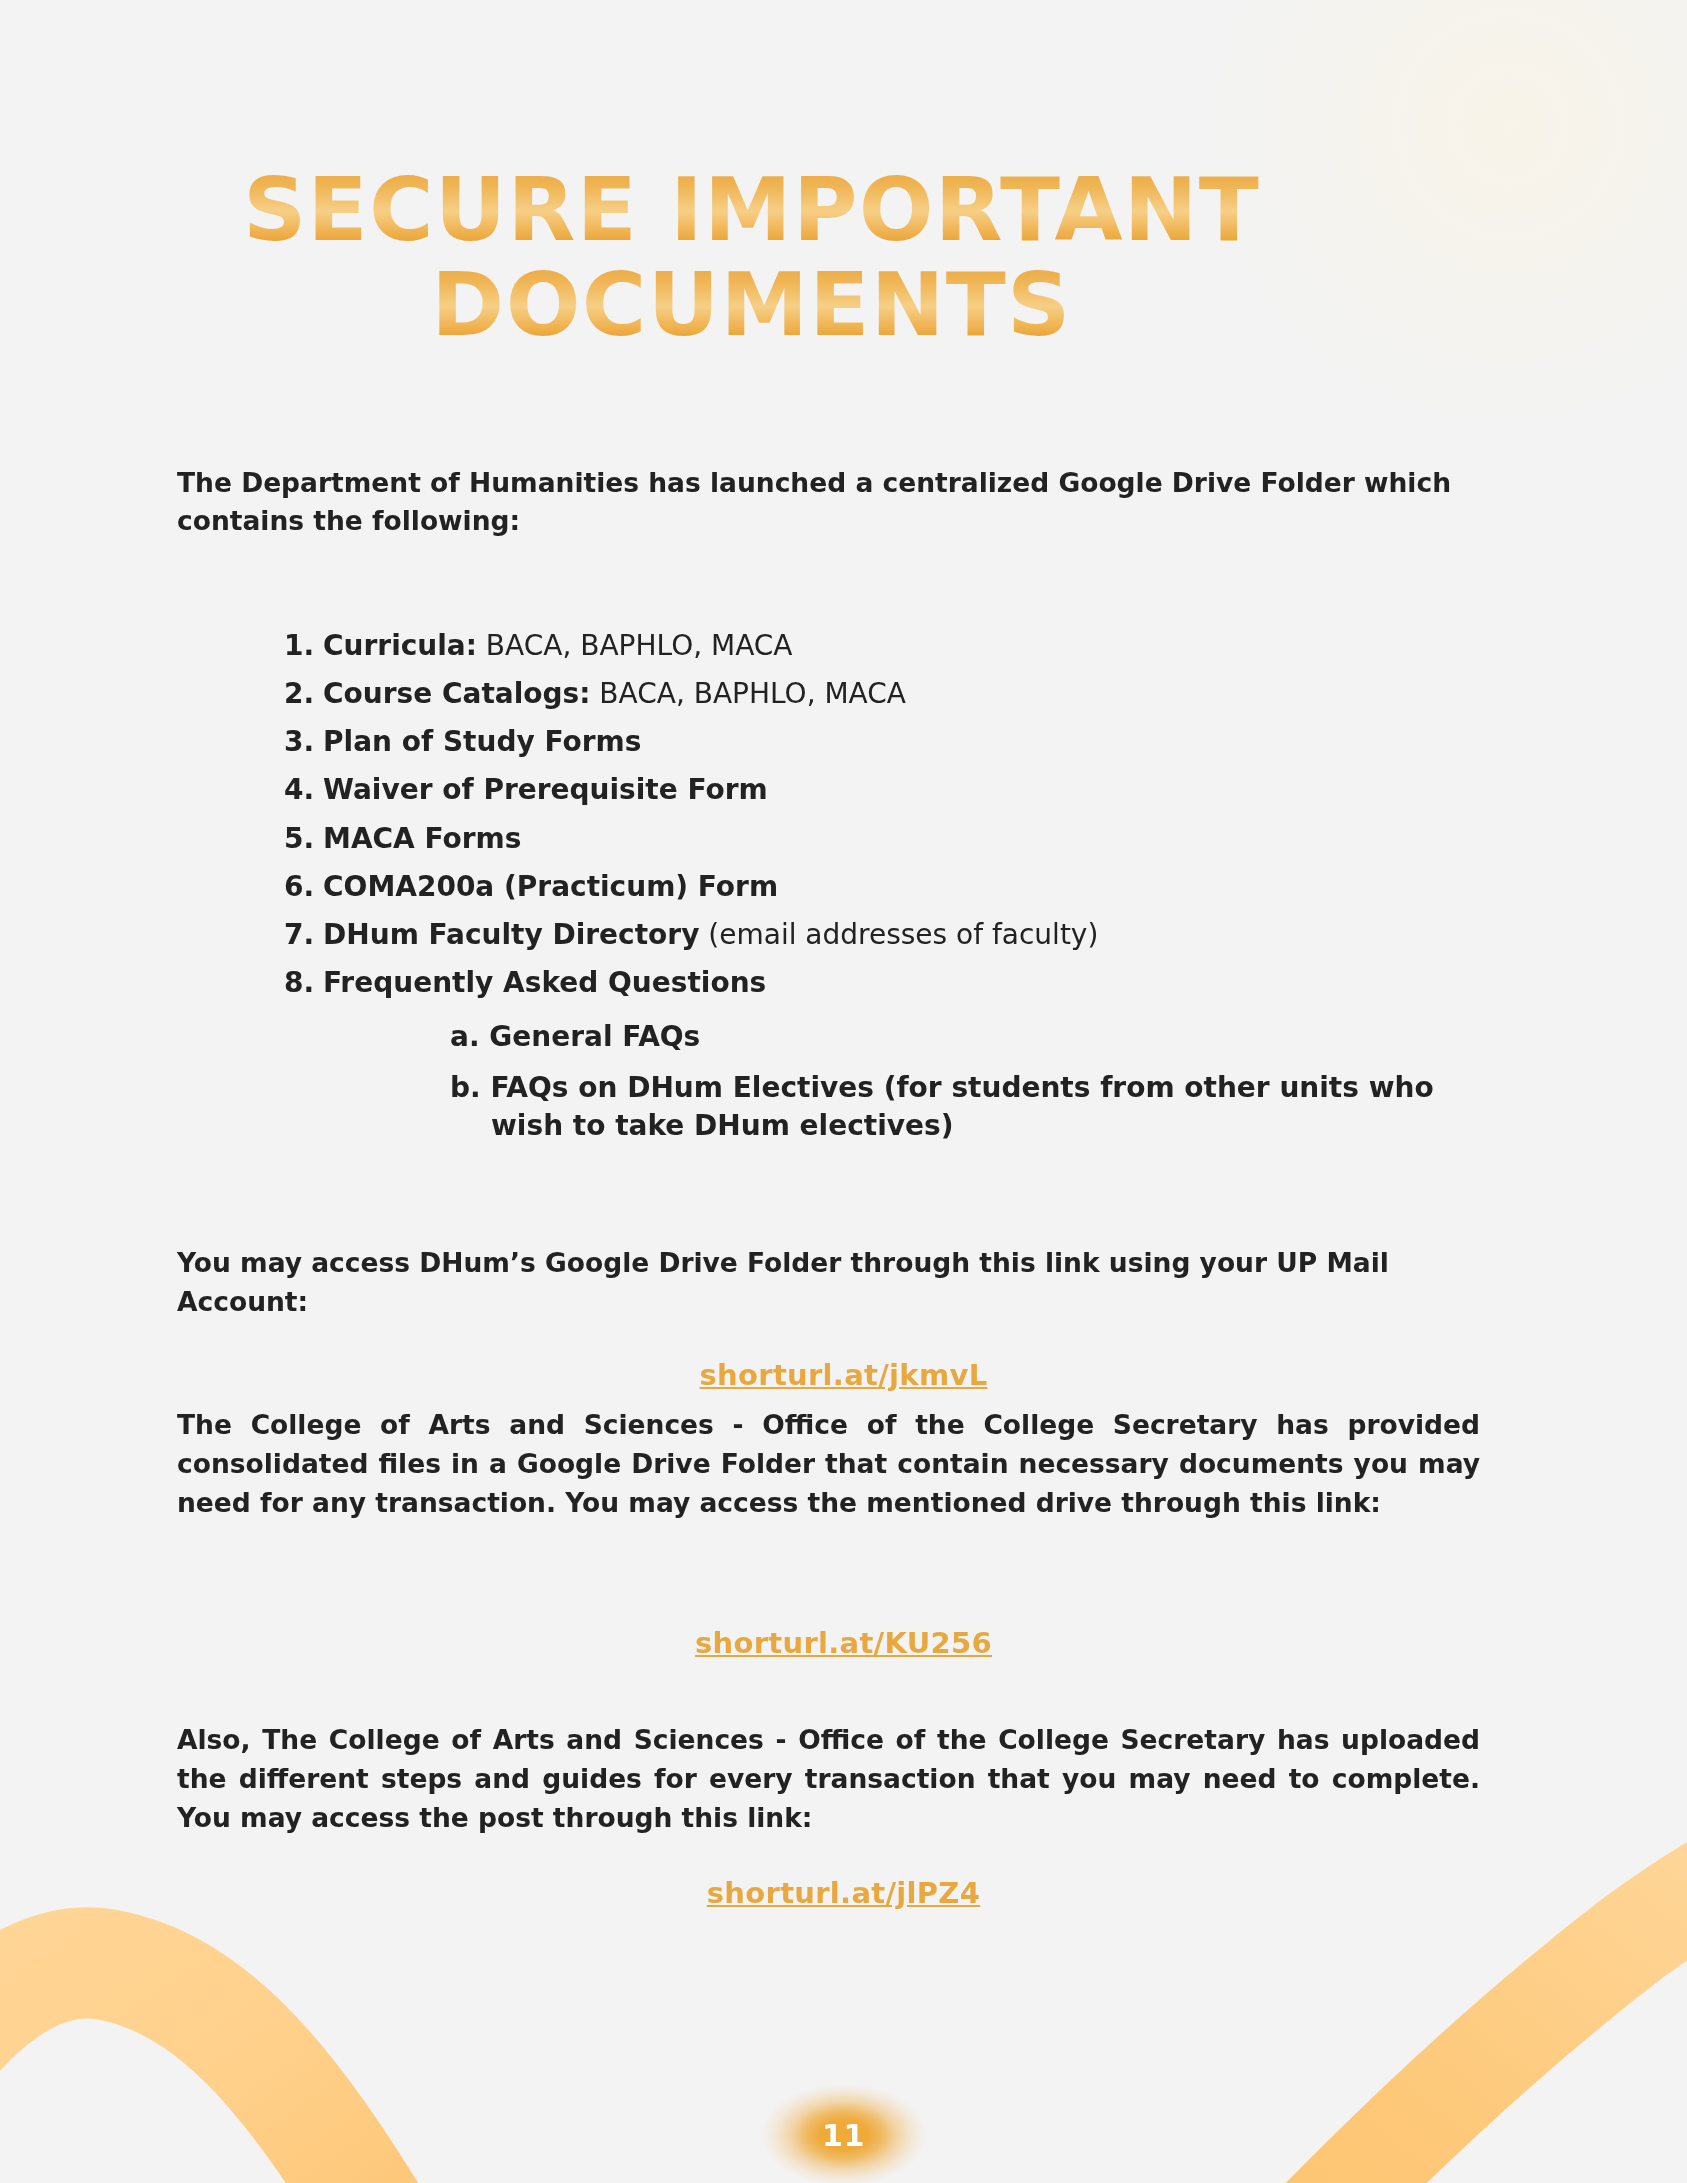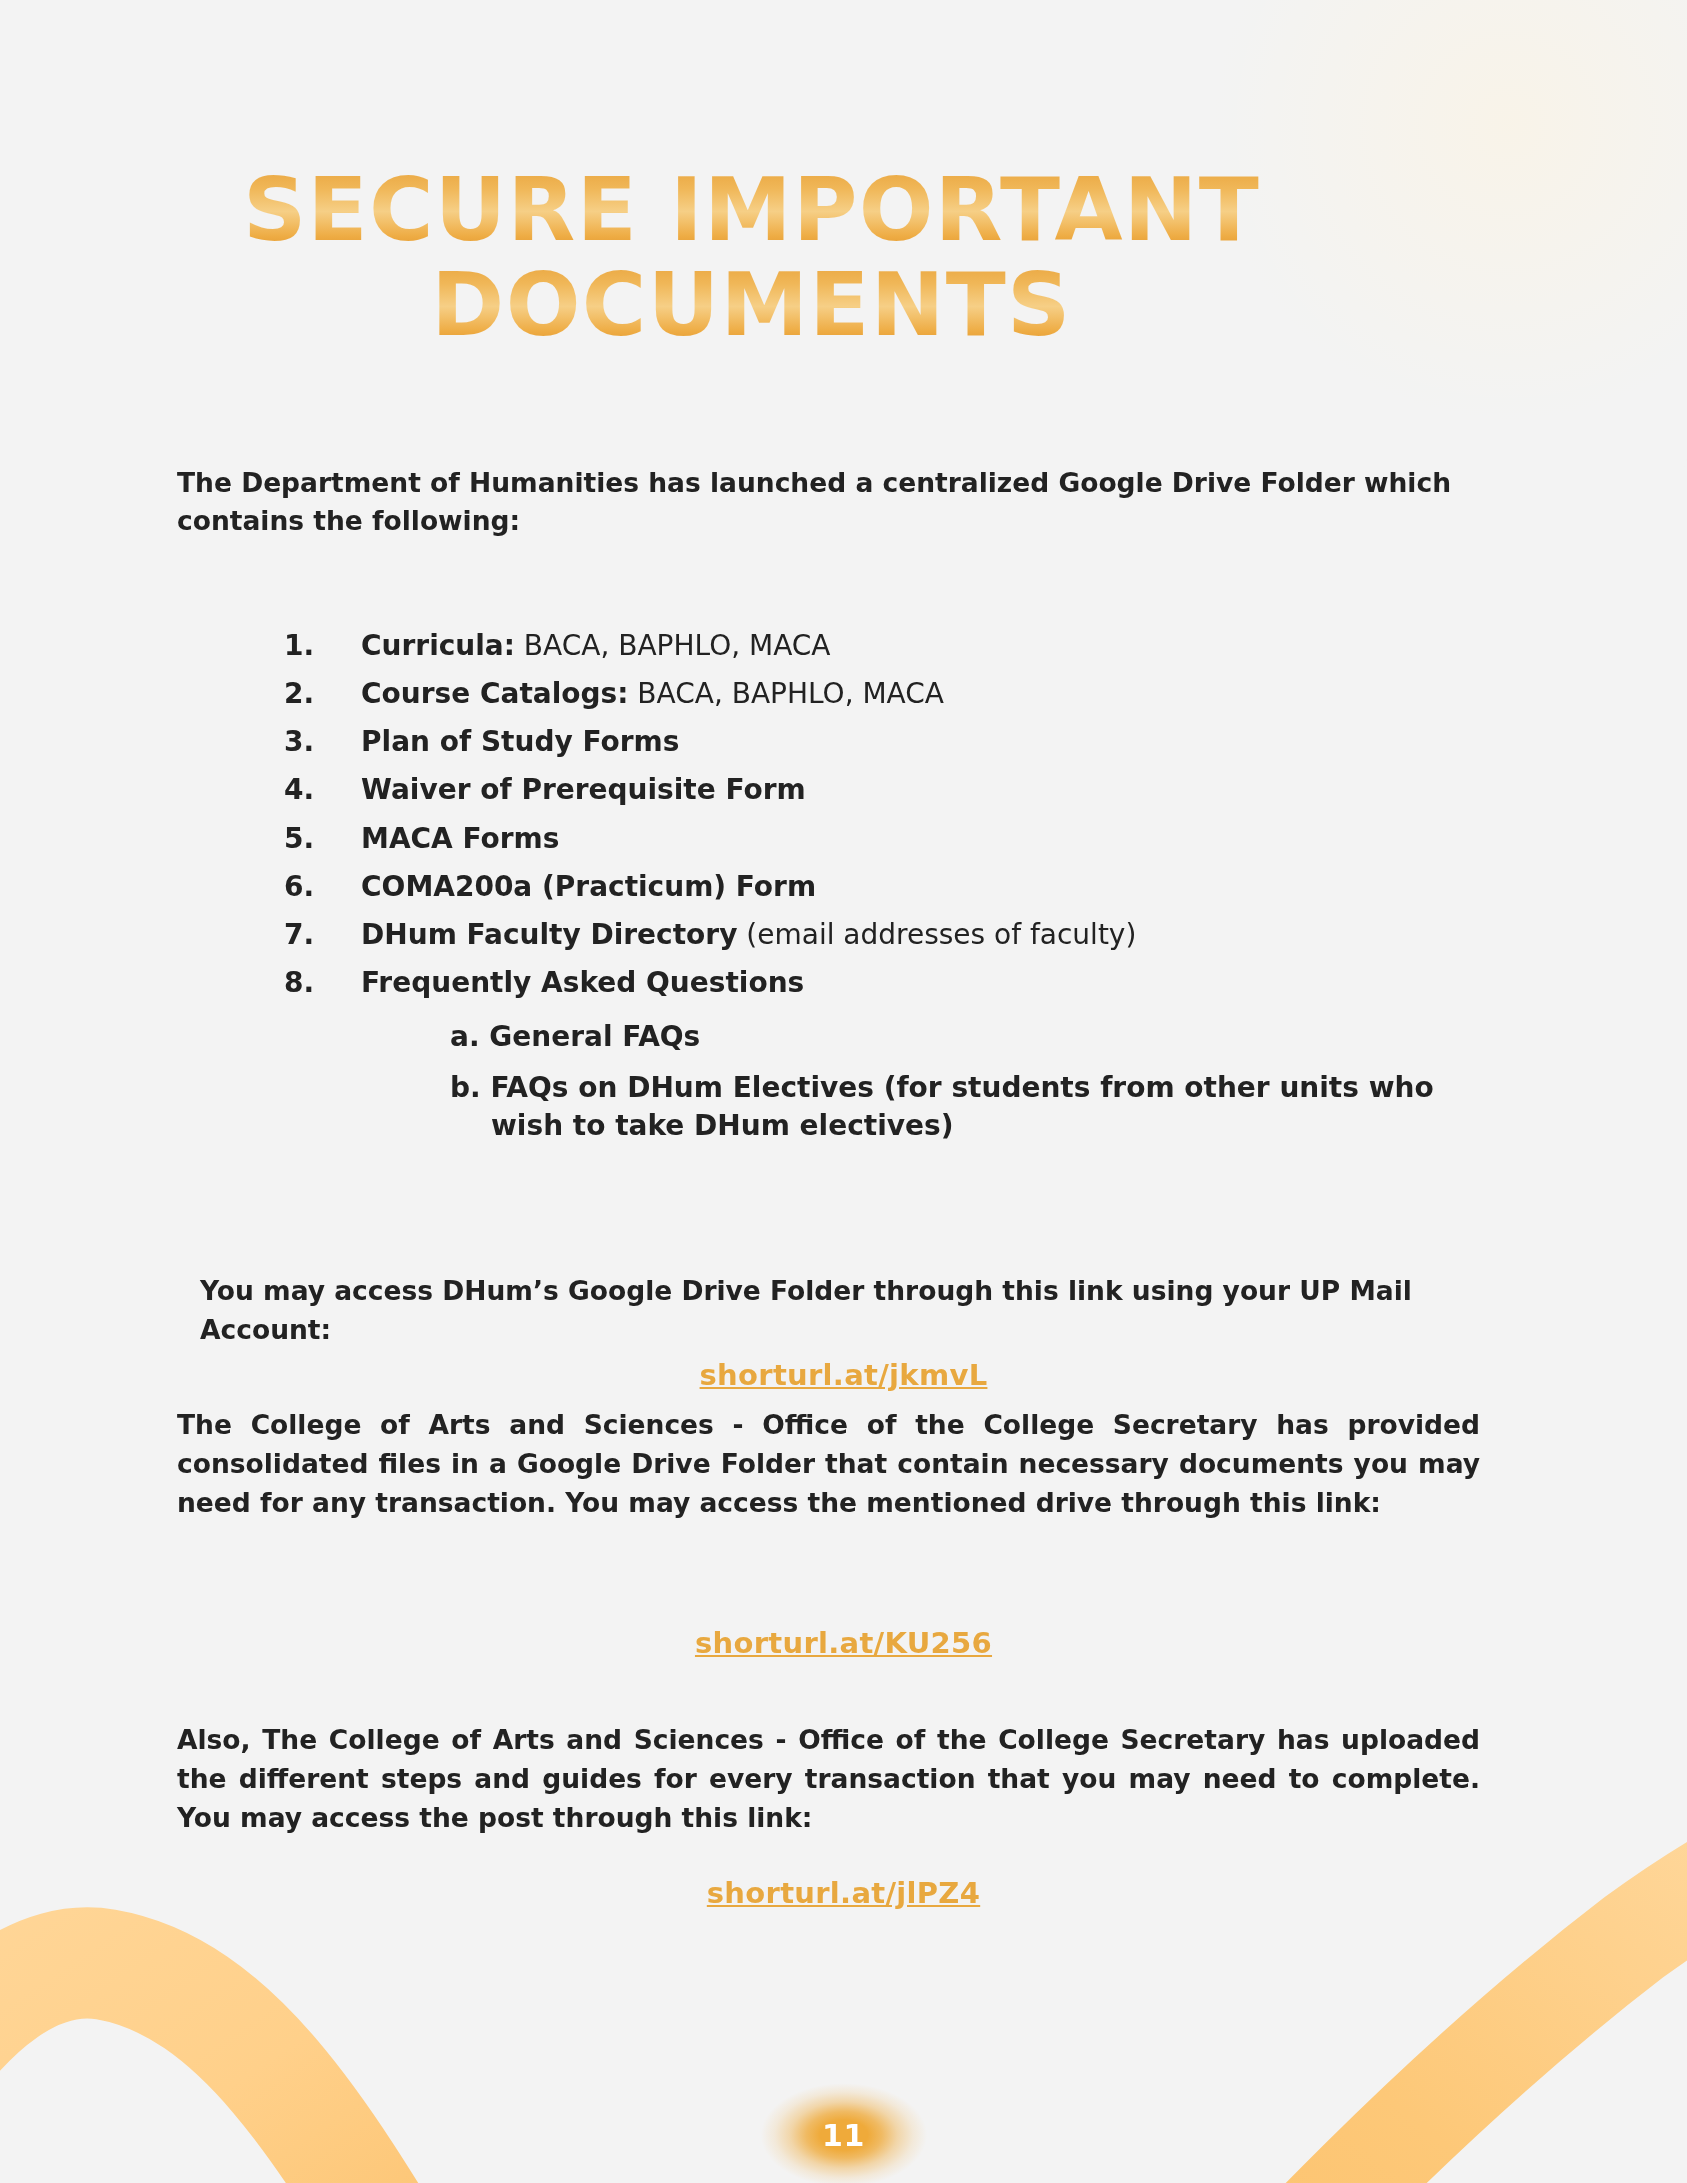--- a/index.html
+++ b/index.html
@@ -151,21 +151,21 @@
     width:1257px;
   }
   .list-item {
     font-family:"DejaVu Sans", sans-serif;
     font-size:28px;
     line-height:1.72;
     color:#222222;
     white-space:nowrap;
   }
   .li-num { font-weight:bold; }
-  .li-strong { font-weight:bold;margin-left:38px; }
+  .li-strong { font-weight:bold; }
   .li-rest { font-weight:normal;margin-top:8px; }
 
   .sublist {
     position:absolute;
     left:450px;
     top:1018px;
     width:1032px;
   }
   .sub-item {
     font-family:"DejaVu Sans", sans-serif;
@@ -183,21 +183,21 @@
     left:177px;
     width:1303px;
     font-family:"DejaVu Sans", sans-serif;
     font-weight:bold;
     font-size:26.5px;
     line-height:1.47;
     color:#222222;
   }
   .para.justify { text-align:justify; text-align-last:left; }
 
-  .p1 { top:1272px;margin-left:23px; }
+  .p1 { top:1244px; }
   .p2 { top:1406px; }
   .p3 { top:1721px; }
 
   .link {
     position:absolute;
     left:0;
     width:1687px;
     text-align:center;
     font-family:"DejaVu Sans", sans-serif;
     font-weight:bold;

